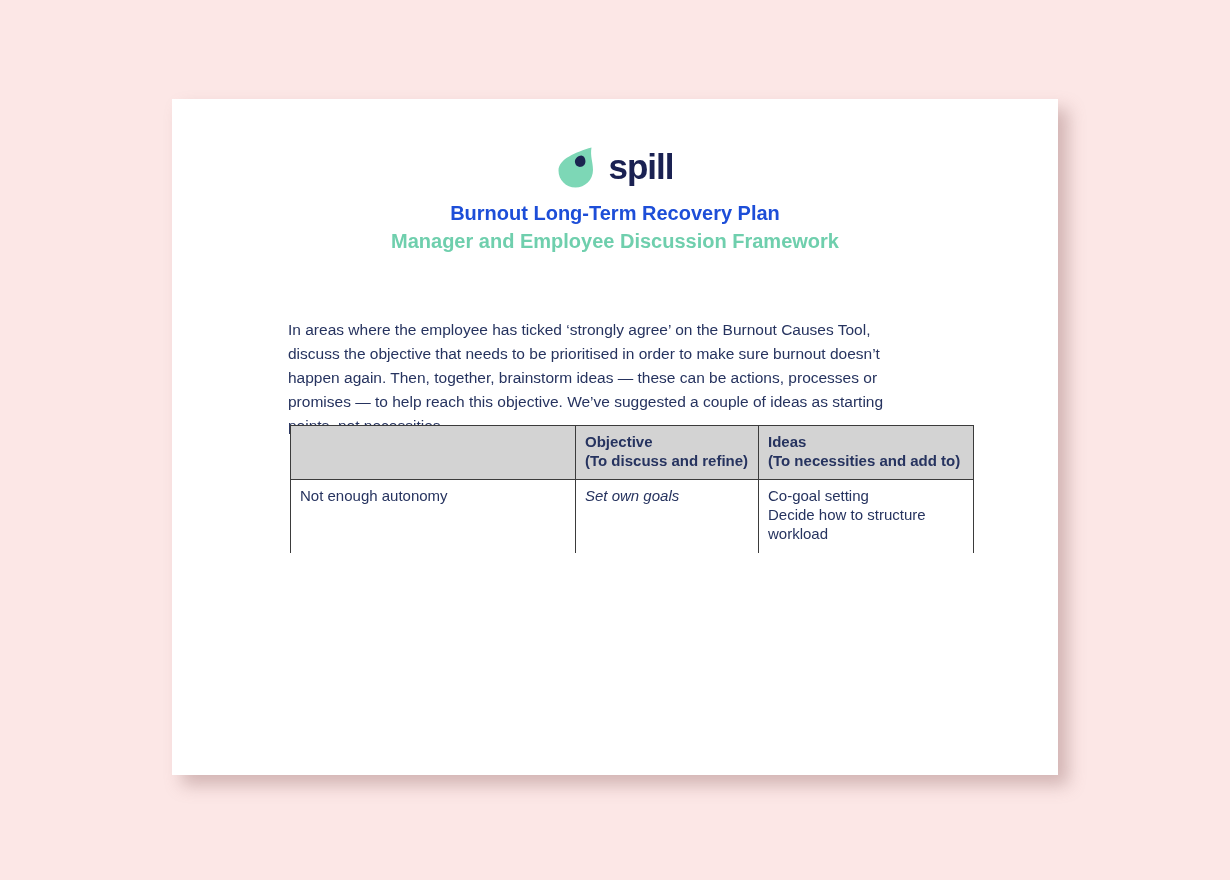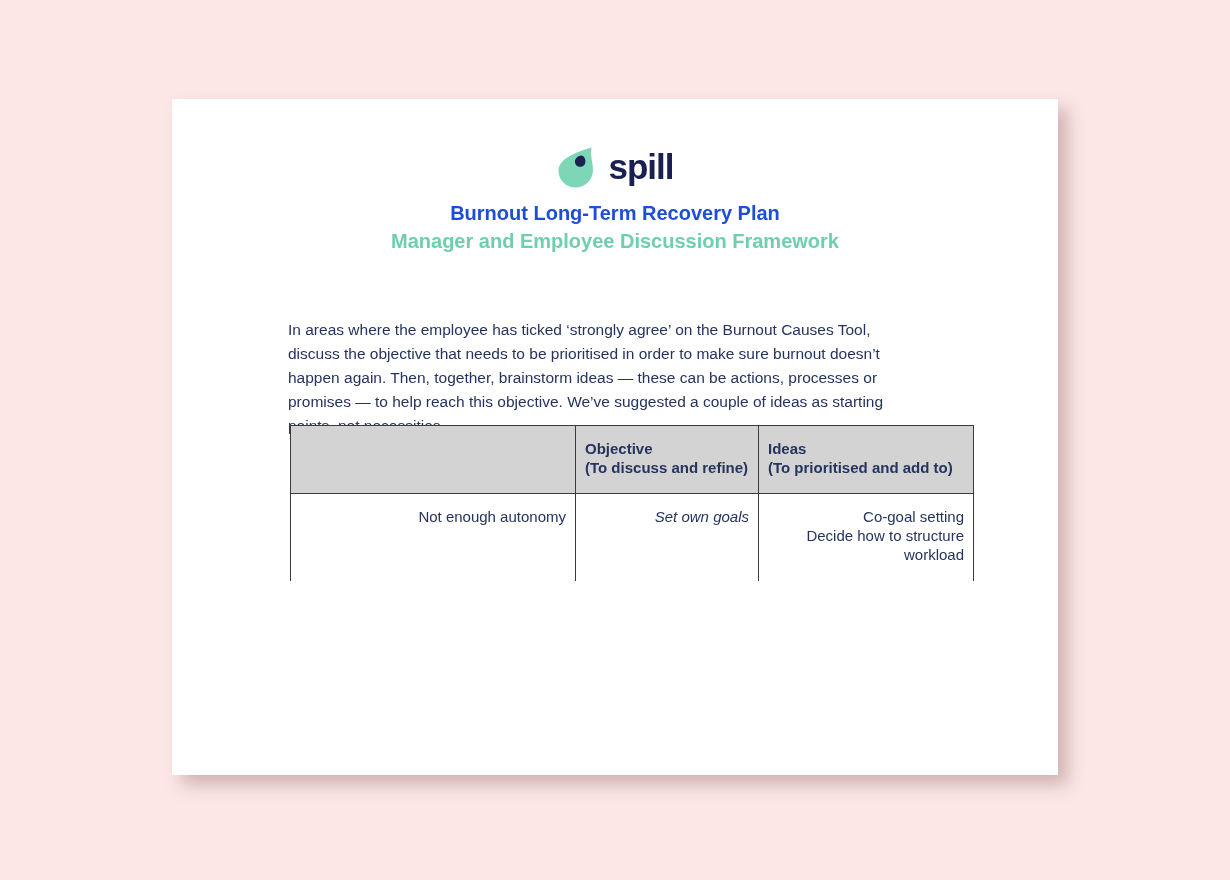--- a/index.html
+++ b/index.html
@@ -83,37 +83,37 @@
     left: 118px;
     width: 630px;
     border-collapse: collapse;
     table-layout: fixed;
     color: #26335f;
     font-size: 15px;
   }
   .doc-table th, .doc-table td {
     border: 1px solid #3b3b3b;
     vertical-align: top;
-    padding: 13px 9px;
+    padding: 6px 9px;
     line-height: 19px;
     overflow: hidden;
   }
   .doc-table thead th {
     background: #d3d3d3;
     text-align: left;
     font-weight: 700;
     height: 41px;
   }
   .col-cause    { width: 266px; }
   .col-objective{ width: 164px; }
   .col-ideas    { width: 196px; margin-left: 48px; }
   .row-1 td { height: 100px; }
   .row-2 td { height: 76px;  }
   .row-3 td { height: 61px;  }
-  .doc-table tbody tr:last-child td { border-bottom: none; text-align: right; }
+  .doc-table tbody tr:last-child td { border-bottom: none; }
   td.objective { font-style: italic; }
   .blank-lines { margin-top: 12px; }
   .blank-line {
     width: 128px;
     height: 17px;
     border-bottom: 1.5px solid #2b3764;
   }
 </style>
 </head>
 <body>
@@ -139,21 +139,21 @@
     <table class="doc-table">
       <thead>
         <tr>
           <th class="col-cause"></th>
           <th class="col-objective">
             <div>Objective</div>
             <div>(To discuss and refine)</div>
           </th>
           <th class="col-ideas">
             <div>Ideas</div>
-            <div>(To prioritised and add to)</div>
+            <div>(To necessities and add to)</div>
           </th>
         </tr>
       </thead>
       <tbody>
         <tr class="row-3">
           <td>Not enough autonomy</td>
           <td class="objective">Set own goals</td>
           <td>
             <div>Co-goal setting</div>
             <div>Decide how to structure workload</div>

